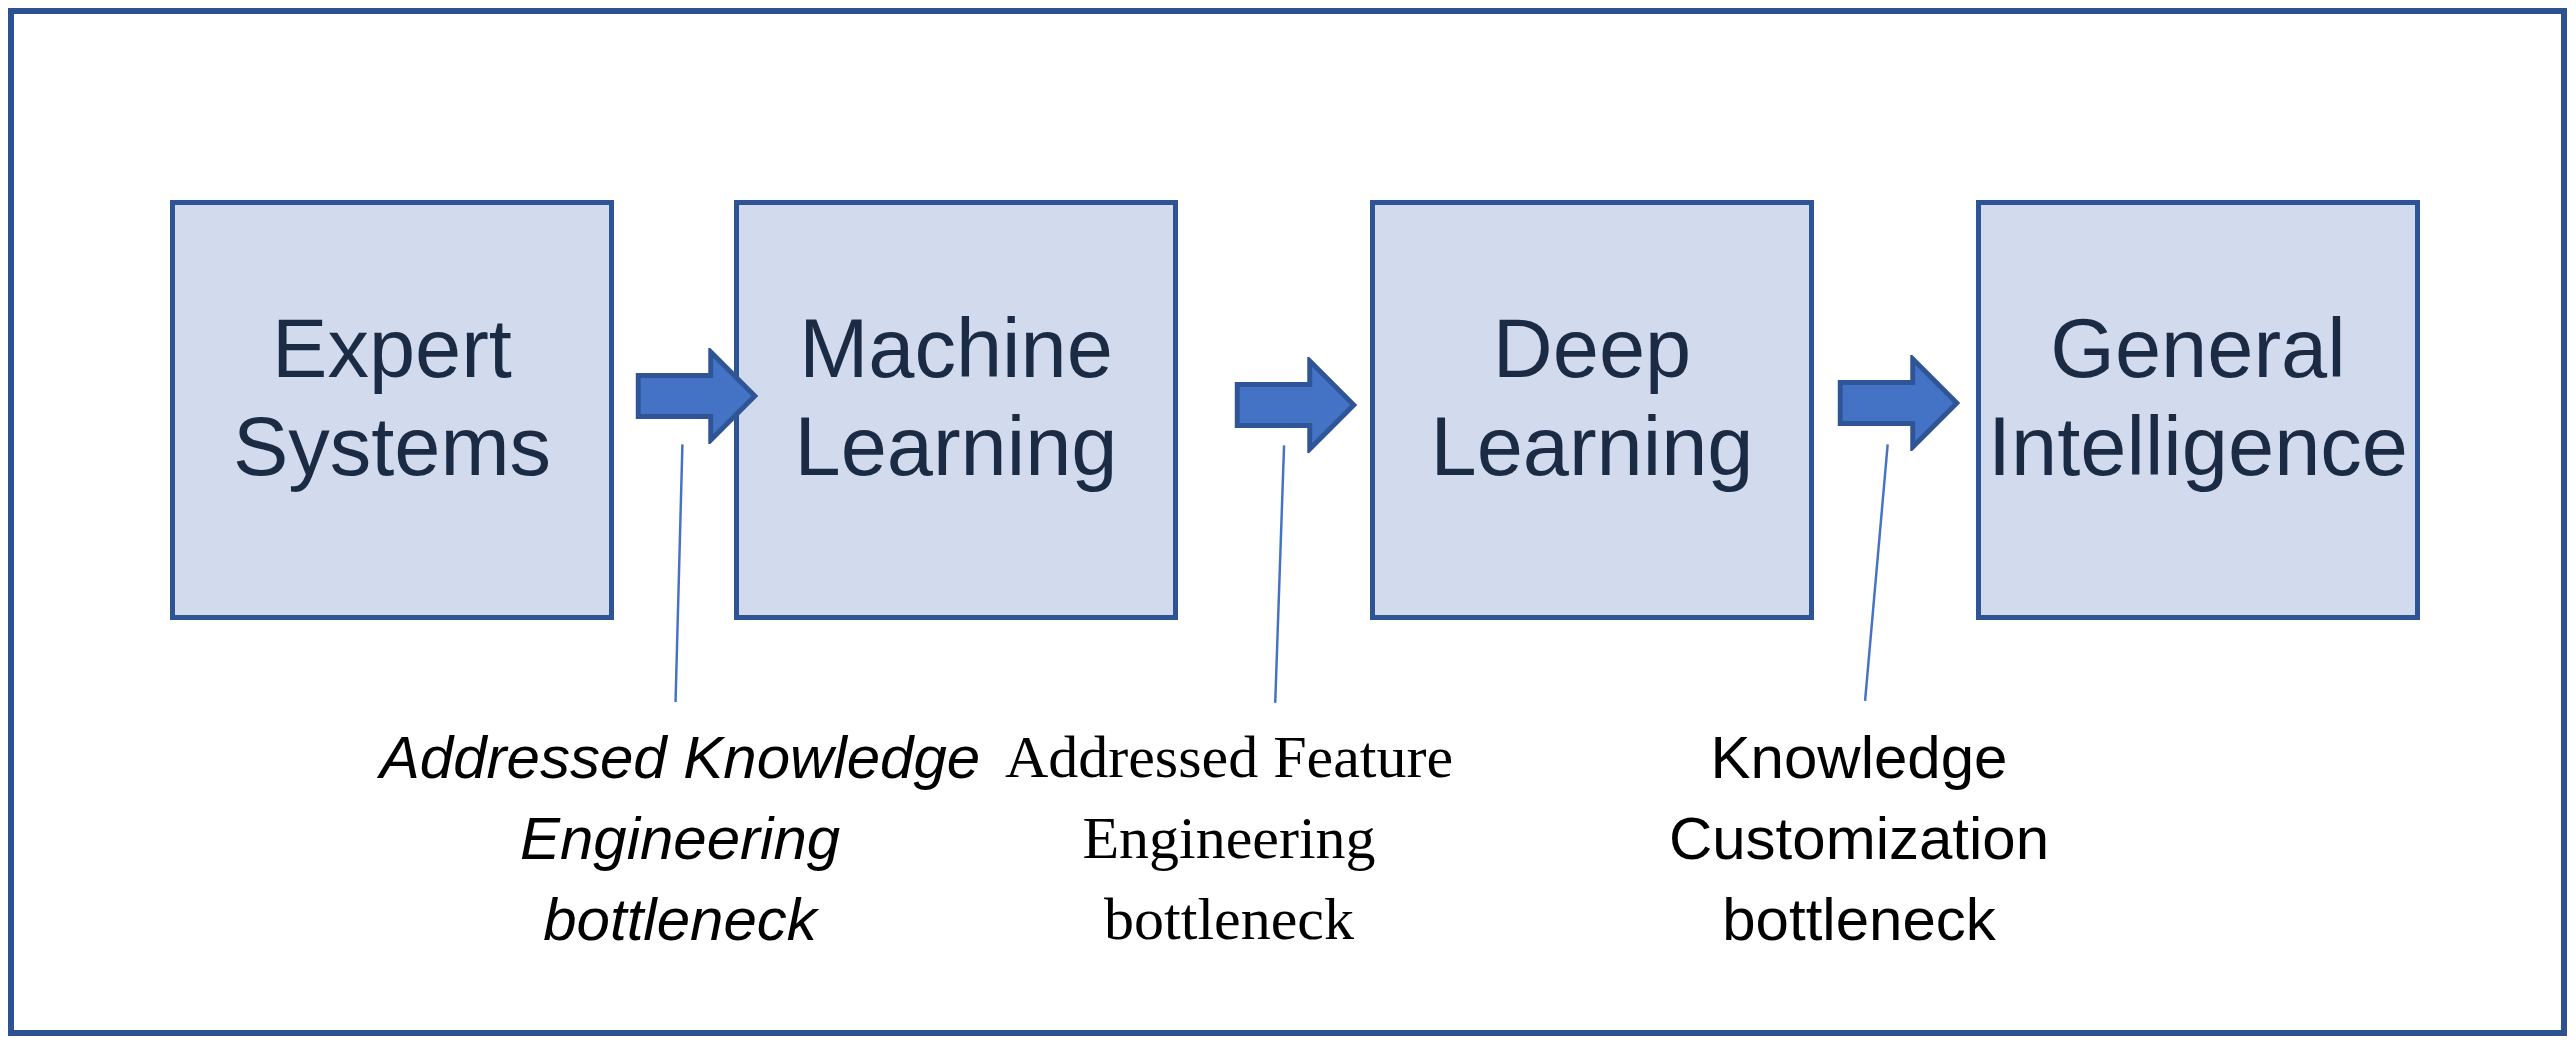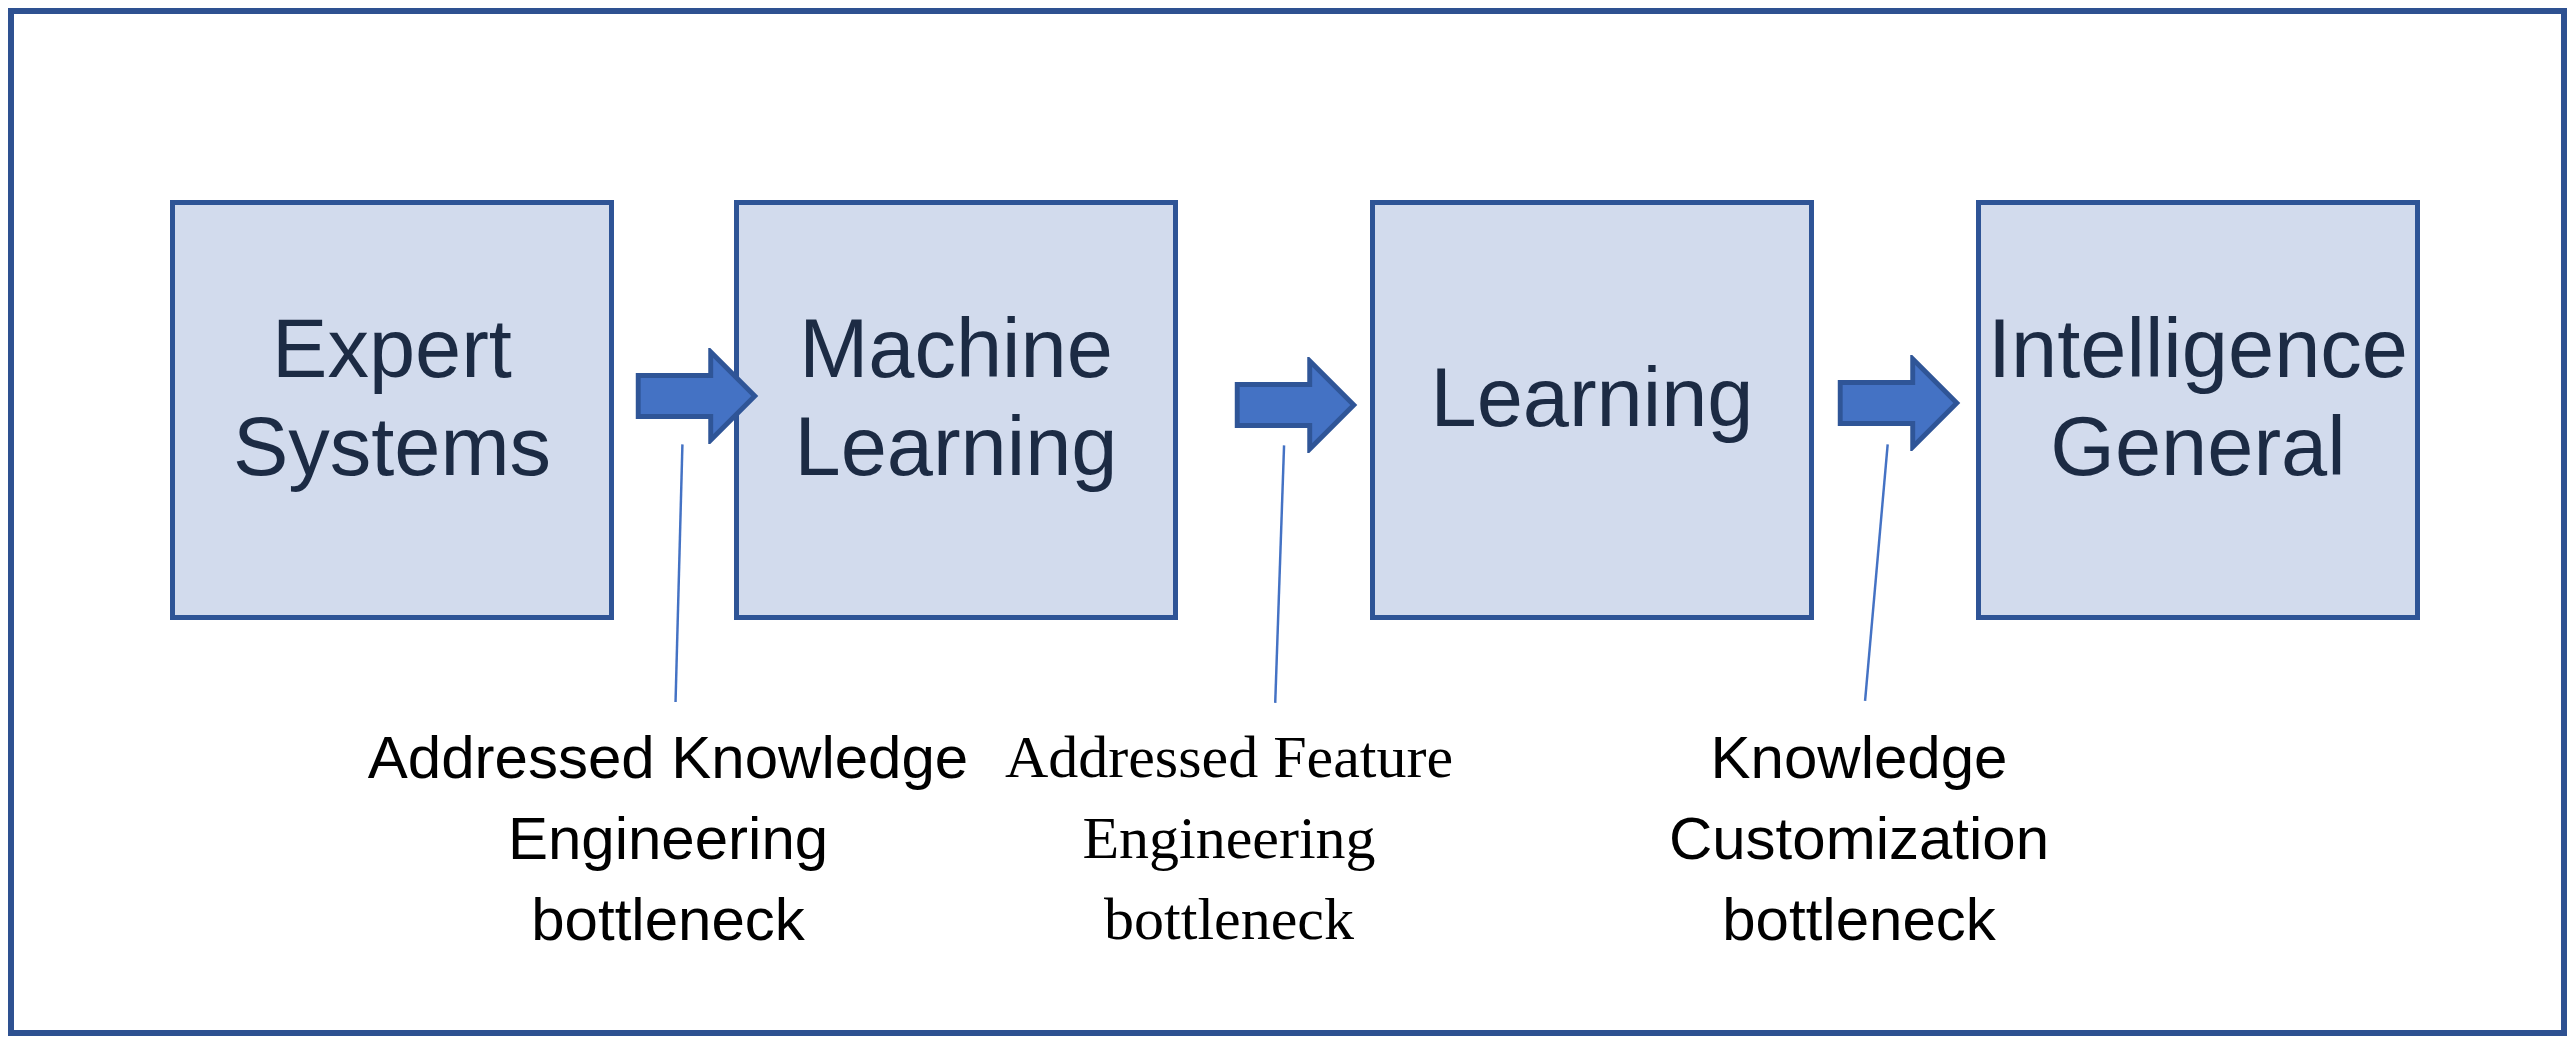--- a/index.html
+++ b/index.html
@@ -70,21 +70,21 @@
 
   .annotation {
     position: absolute;
     top: 717px;
     width: 688px;
     text-align: center;
     color: var(--annotation_text, #000000);
     font-size: 60px;
     line-height: 81px;
   }
-  .annot-1 { left: 324px; }
+  .annot-1 { left: 336px; font-style: italic; }
   .annot-2 { left: 885px; font-family: Liberation Serif, serif; }
   .annot-3 { left: 1515px; }
 </style>
 </head>
 <body>
 
 <div class="canvas">
 
   <div class="outer-frame"></div>
 
@@ -92,26 +92,27 @@
     <div class="stage-line">Expert</div>
     <div class="stage-line">Systems</div>
   </div>
 
   <div class="stage-box box-2">
     <div class="stage-line">Machine</div>
     <div class="stage-line">Learning</div>
   </div>
 
   <div class="stage-box box-3">
+    <div class="stage-line">Deep</div>
     <div class="stage-line">Learning</div>
   </div>
 
   <div class="stage-box box-4">
+    <div class="stage-line">General</div>
     <div class="stage-line">Intelligence</div>
-    <div class="stage-line">General</div>
   </div>
 
   <svg class="flow-arrow arrow-1" viewBox="0 0 126 98">
     <polygon points="3,28 77,28 77,4 122,49 77,94 77,70 3,70" style="fill:var(--arrow_fill,#4472c4); stroke:var(--arrow_border,#2f5597); stroke-width:5; stroke-linejoin:miter;"></polygon>
   </svg>
   <svg class="flow-arrow arrow-2" viewBox="0 0 126 98">
     <polygon points="3,28 77,28 77,4 122,49 77,94 77,70 3,70" style="fill:var(--arrow_fill,#4472c4); stroke:var(--arrow_border,#2f5597); stroke-width:5; stroke-linejoin:miter;"></polygon>
   </svg>
   <svg class="flow-arrow arrow-3" viewBox="0 0 126 98">
     <polygon points="3,28 77,28 77,4 122,49 77,94 77,70 3,70" style="fill:var(--arrow_fill,#4472c4); stroke:var(--arrow_border,#2f5597); stroke-width:5; stroke-linejoin:miter;"></polygon>

